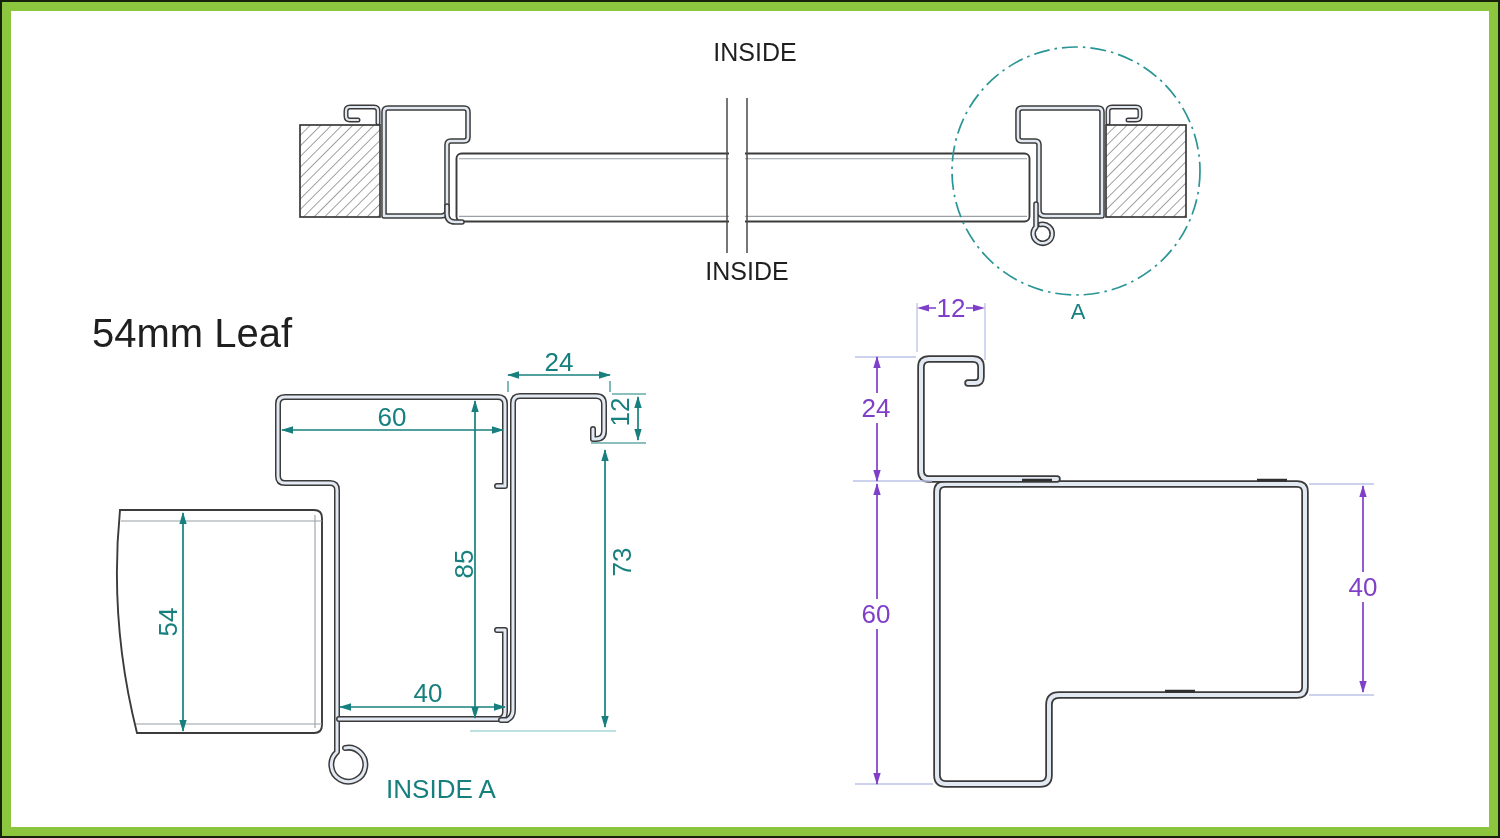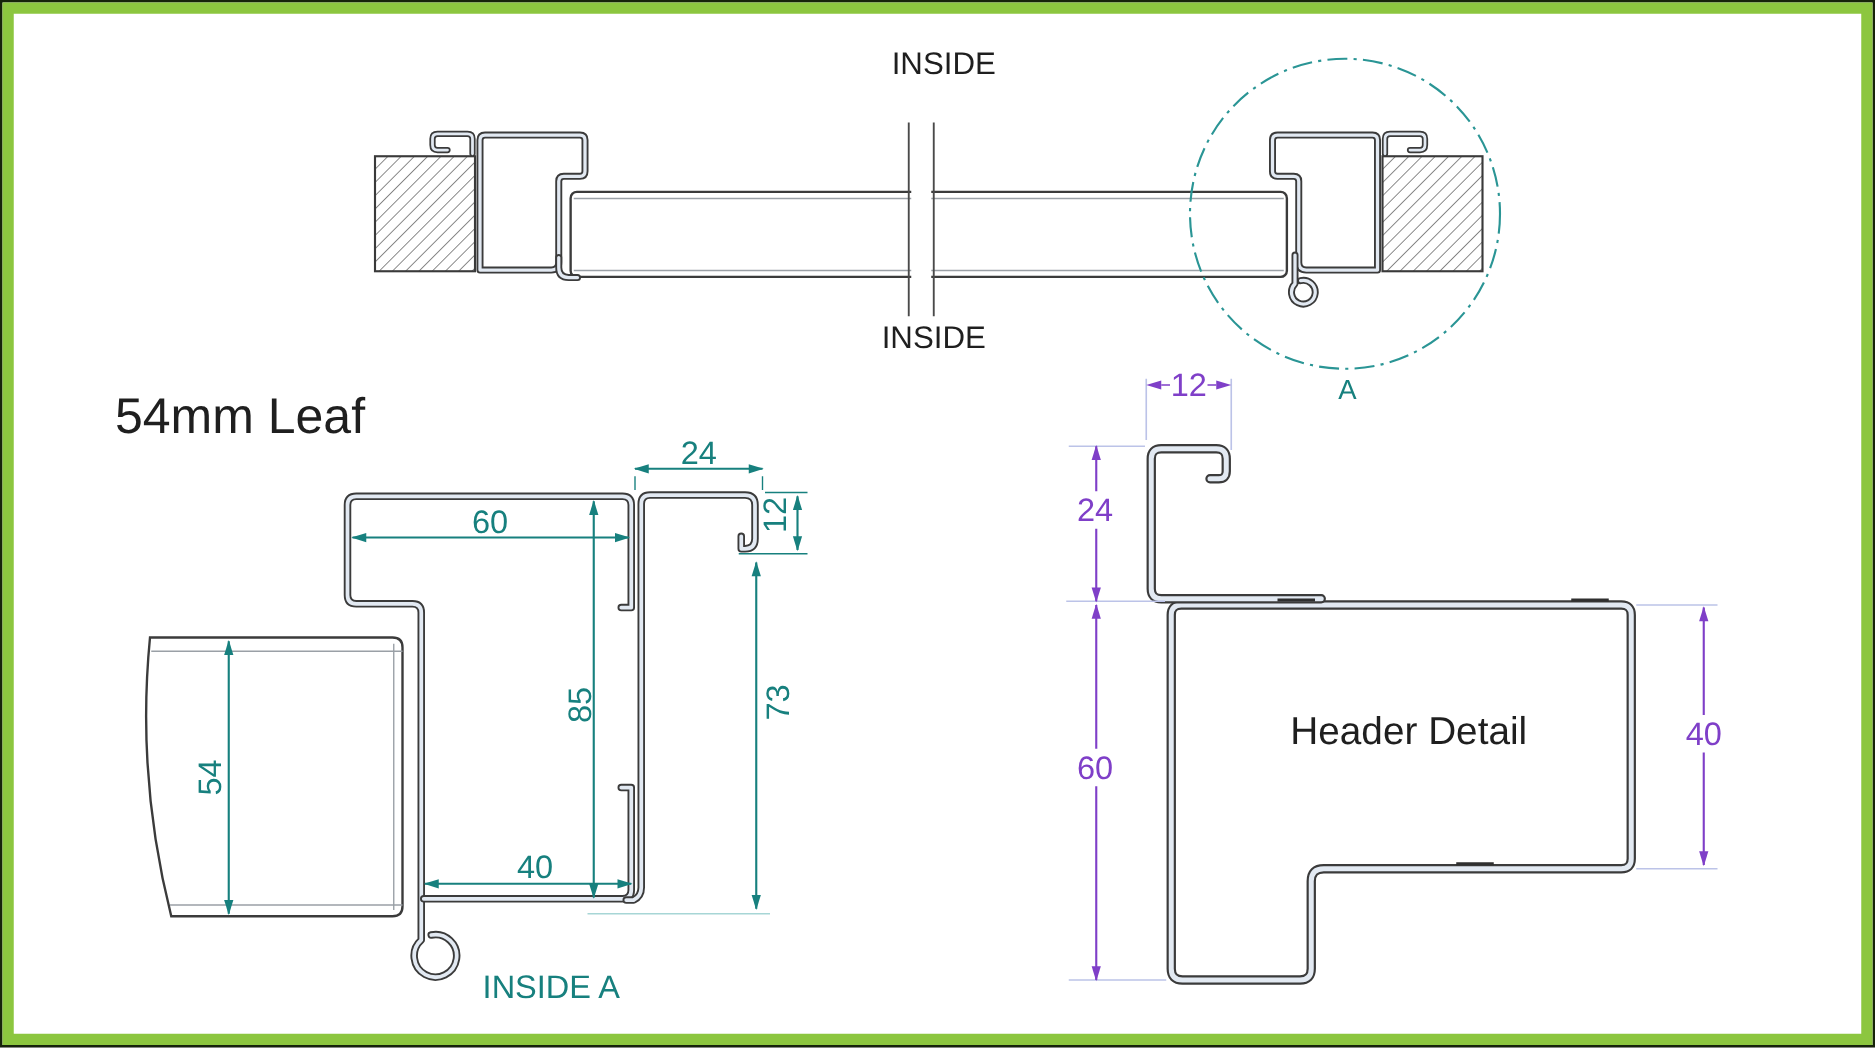--- a/index.html
+++ b/index.html
@@ -161,21 +161,20 @@
       </g>
     </g>
   </svg>
 
   <span class="lab k f25" style="left:755px;top:52px">INSIDE</span>
   <span class="lab k f25" style="left:747px;top:271px">INSIDE</span>
   <span class="lab t f22" style="left:1078px;top:312px">A</span>
 
   <span class="lab k f30" style="left:192px;top:333px">54mm Leaf</span>
   <span class="lab t f26" style="left:441px;top:789px">INSIDE A</span>
-  <span class="lab k f31" style="left:1127px;top:585px">Header Detail</span>
 
   <span class="lab t dim" style="left:559px;top:362px">24</span>
   <span class="lab t dim rot" style="left:620px;top:412px">12</span>
   <span class="lab t dim" style="left:392px;top:417px">60</span>
   <span class="lab t dim rot" style="left:464px;top:564px">85</span>
   <span class="lab t dim rot" style="left:622px;top:562px">73</span>
   <span class="lab t dim" style="left:428px;top:693px">40</span>
   <span class="lab t dim rot" style="left:168px;top:622px">54</span>
 
   <span class="lab p dim" style="left:951px;top:308px">12</span>

